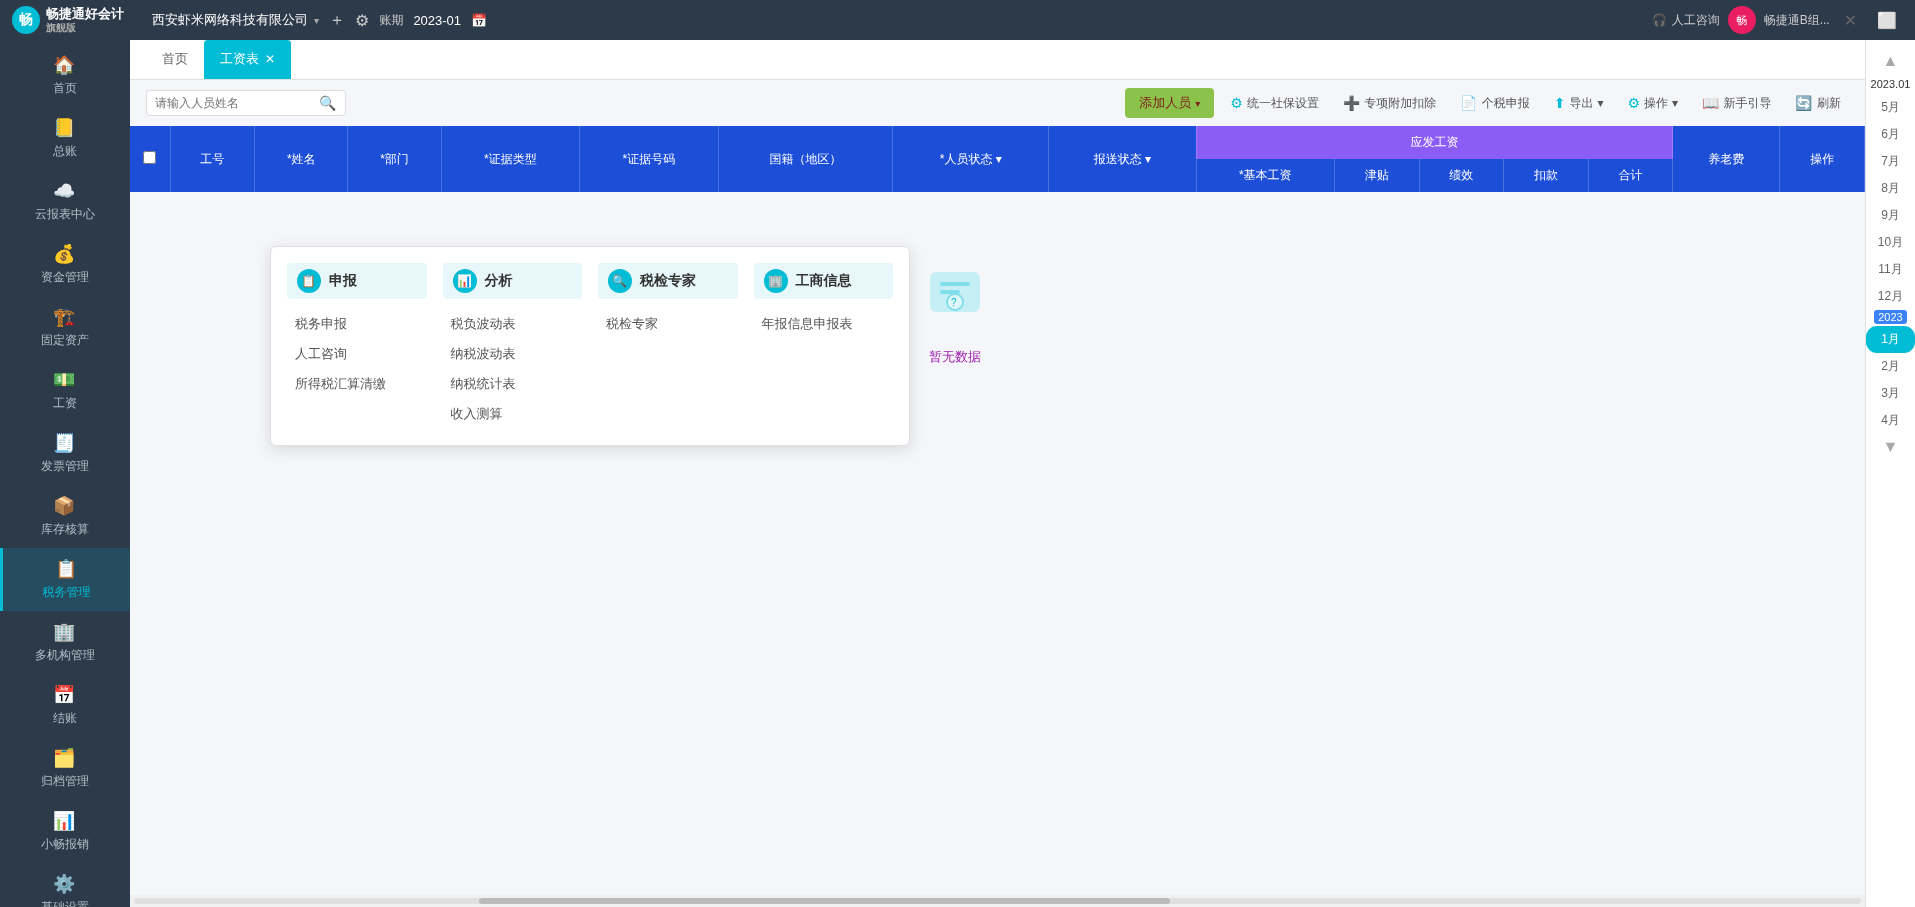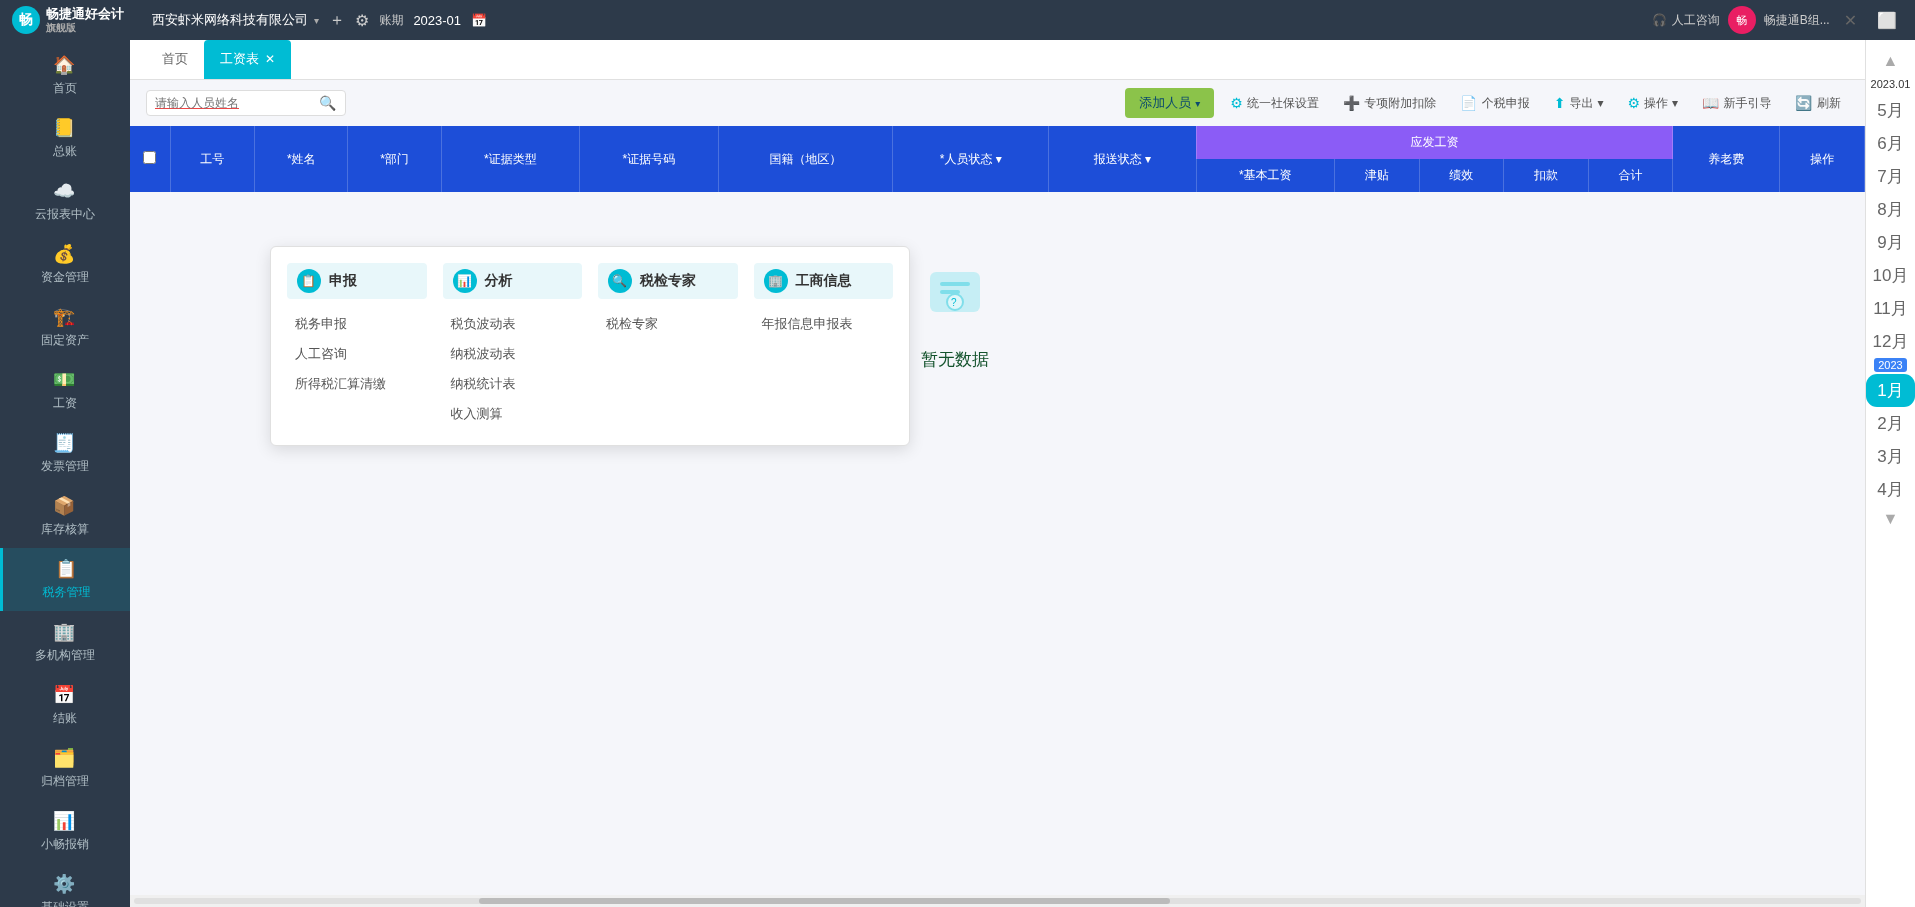--- a/index.html
+++ b/index.html
@@ -154,29 +154,28 @@
       border: 1px solid #ddd;
       border-radius: 4px;
       padding: 4px 8px;
       gap: 6px;
       width: 200px;
     }
     .search-input-wrap input {
       border: none;
       outline: none;
       font-size: 12px;
-      color: #ef4444;
+      color: #8b5cf6;
       width: 100%;
       background: transparent;
-      text-decoration: underline;
     }
     .search-icon { color: #999; font-size: 14px; }
     .add-person-btn {
       background: #8bc34a;
-      color: #0c4a6e;
+      color: #7f1d1d;
       border: none;
       border-radius: 4px;
       padding: 6px 14px;
       font-size: 13px;
       cursor: pointer;
       display: flex;
       align-items: center;
       gap: 4px;
       margin-left: auto;
     }
@@ -231,21 +230,21 @@
       flex-direction: column;
       align-items: center;
       justify-content: center;
       padding: 60px 0;
     }
     .empty-icon {
       width: 80px;
       height: 80px;
       margin-bottom: 16px;
     }
-    .empty-text { color: #14532d; font-size: 17px; }
+    .empty-text { color: #a21caf; font-size: 13px; }
 
     
     .dropdown-popup {
       position: absolute;
       top: 120px;
       left: 140px;
       background: #fff;
       border: 1px solid #e0e0e0;
       border-radius: 6px;
       box-shadow: 0 4px 16px rgba(0,0,0,0.12);
@@ -308,21 +307,21 @@
       font-weight: normal;
       padding: 4px 0;
       white-space: nowrap;
     }
     .date-month-item {
       width: 100%;
       text-align: center;
       padding: 5px 0;
       color: #666;
       cursor: pointer;
-      font-size: 17px;
+      font-size: 12px;
     }
     .date-month-item.active {
       background: #00bcd4;
       color: #fff;
       border-radius: 11px;
     }
     .date-panel-nav {
       color: #aaa;
       font-size: 16px;
       cursor: pointer;

